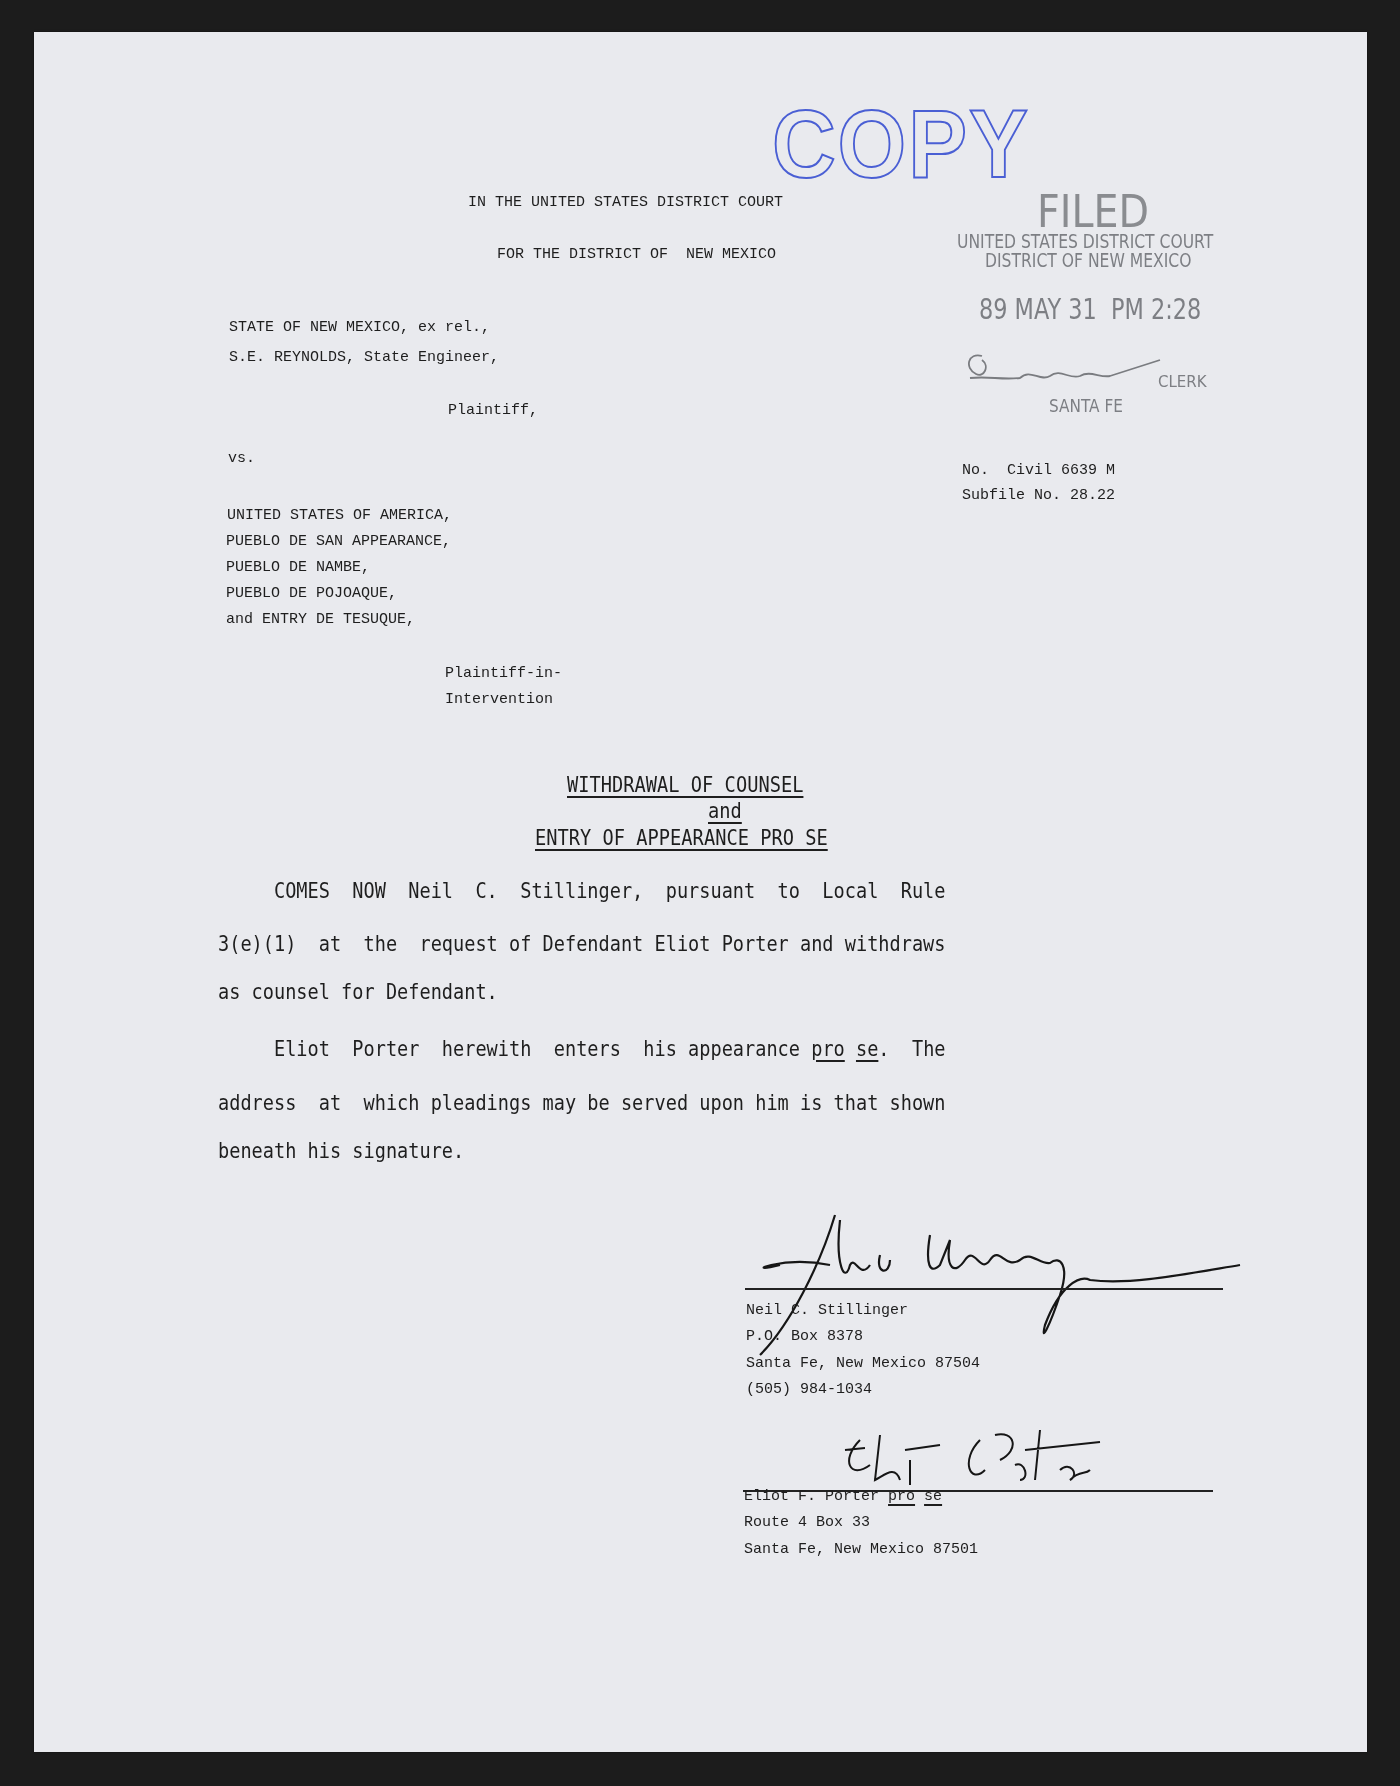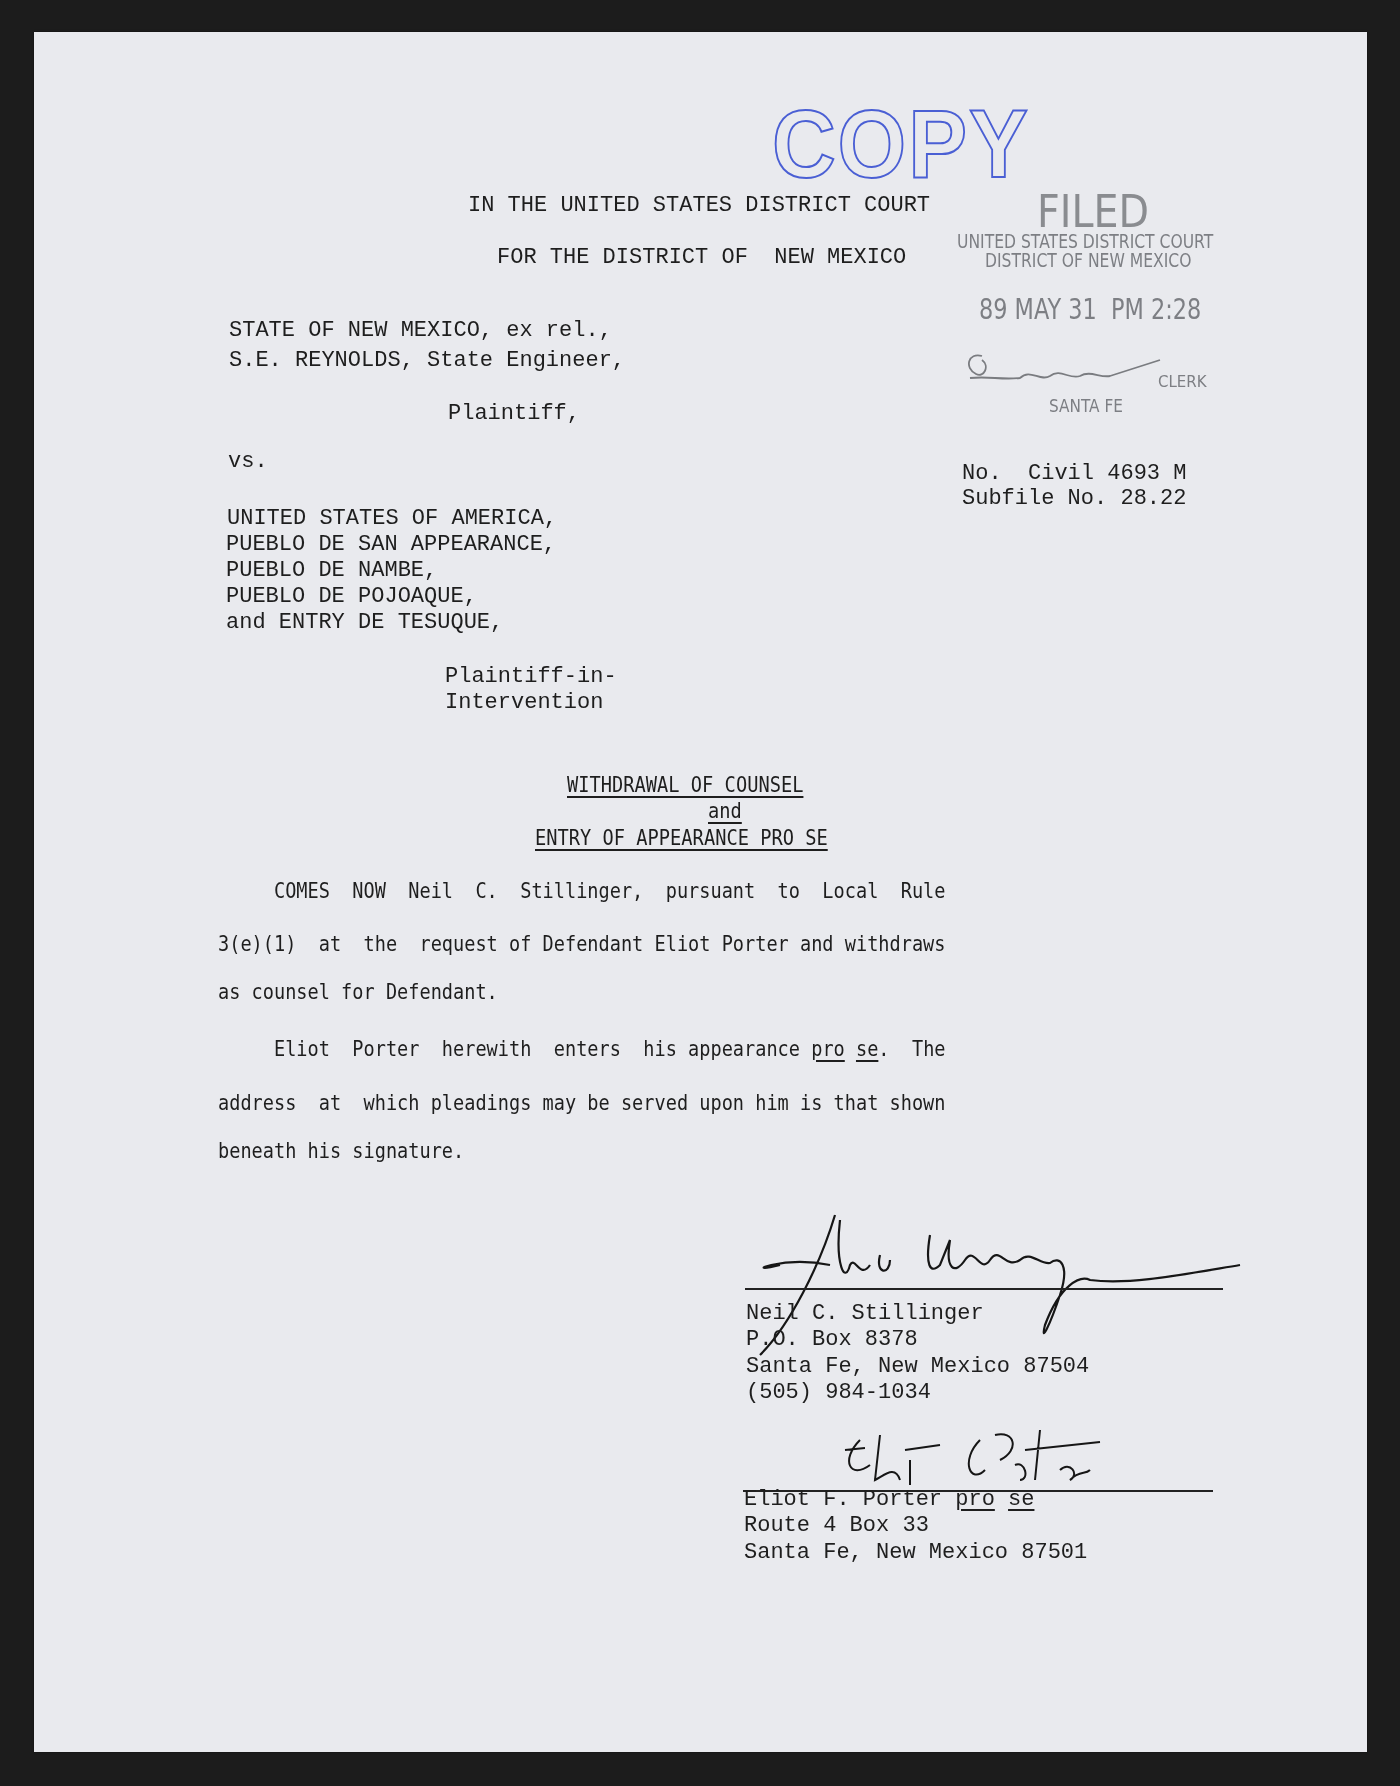--- a/index.html
+++ b/index.html
@@ -1,20 +1,20 @@
 <!DOCTYPE html>
 <html><head>
 <meta charset="utf-8">
 <style>
   html, body { margin: 0; padding: 0; }
   body { width: 1400px; height: 1786px; background: #1c1c1c; position: relative; overflow: hidden; }
   .paper { position: absolute; left: 34px; top: 32px; width: 1333px; height: 1720px;
     background: #e9eaee; box-shadow: 0 0 2px rgba(0,0,0,0.5); }
   .t { position: absolute; font-family: "Liberation Mono", "DejaVu Sans Mono", monospace;
-    color: #1e1e1e; font-size: 22px; white-space: pre; line-height: 1; }
+    color: #1e1e1e; font-size: 15px; white-space: pre; line-height: 1; }
   .cond { font-family: "DejaVu Sans Mono", monospace; transform-origin: left top; }
   .ul { text-decoration: underline; text-underline-offset: 4px; text-decoration-thickness: 2px; }
   .stamp { position: absolute; font-family: "DejaVu Sans", sans-serif; color: #7d7f84; white-space: pre; line-height: 1; transform-origin: left top; }
   .copy { position: absolute; left: 772px; top: 96px; font-family: "Liberation Sans", sans-serif;
     font-size: 96px; font-weight: bold; color: transparent; -webkit-text-stroke: 2px #4a5fd4; letter-spacing: 2px; line-height: 1; transform: scaleX(0.92); transform-origin: left top; }
   .sigline { position: absolute; height: 2px; background: #222; }
   svg.sig { position: absolute; overflow: visible; }
 </style>
 </head>
 <body>
@@ -33,21 +33,21 @@
 <div class="stamp" style="left:1158px;top:375px;font-size:15px;">CLERK</div>
 <div class="stamp" style="left:1049px;top:398px;font-size:17px;transform:scaleX(0.9);">SANTA FE</div>
 
 <div class="t" style="left:468px;top:195px;">IN THE UNITED STATES DISTRICT COURT</div>
 <div class="t" style="left:497px;top:247px;">FOR THE DISTRICT OF  NEW MEXICO</div>
 
 <div class="t" style="left:229px;top:320px;text-align:center;">STATE OF NEW MEXICO, ex rel.,</div>
 <div class="t" style="left:229px;top:350px;text-align:right;">S.E. REYNOLDS, State Engineer,</div>
 <div class="t" style="left:448px;top:403px;">Plaintiff,</div>
 <div class="t" style="left:228px;top:451px;">vs.</div>
-<div class="t" style="left:962px;top:463px;">No.  Civil 4693 M</div>
+<div class="t" style="left:962px;top:463px;">No.  Civil 6639 M</div>
 <div class="t" style="left:962px;top:488px;">Subfile No. 28.22</div>
 <div class="t" style="left:227px;top:508px;">UNITED STATES OF AMERICA,</div>
 <div class="t" style="left:226px;top:534px;">PUEBLO DE SAN APPEARANCE,</div>
 <div class="t" style="left:226px;top:560px;">PUEBLO DE NAMBE,</div>
 <div class="t" style="left:226px;top:586px;">PUEBLO DE POJOAQUE,</div>
 <div class="t" style="left:226px;top:612px;">and ENTRY DE TESUQUE,</div>
 <div class="t" style="left:445px;top:666px;">Plaintiff-in-</div>
 <div class="t" style="left:445px;top:692px;">Intervention</div>
 
 <div class="t cond ul" style="left:567px;top:774px;font-size:22px;transform:scaleX(0.85);">WITHDRAWAL OF COUNSEL</div>

